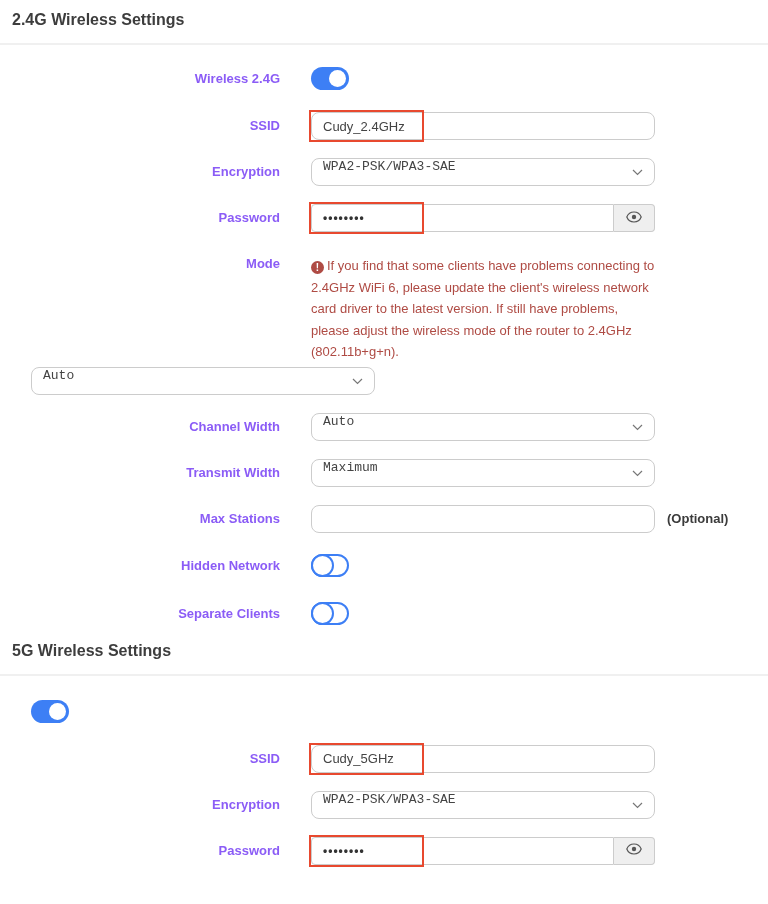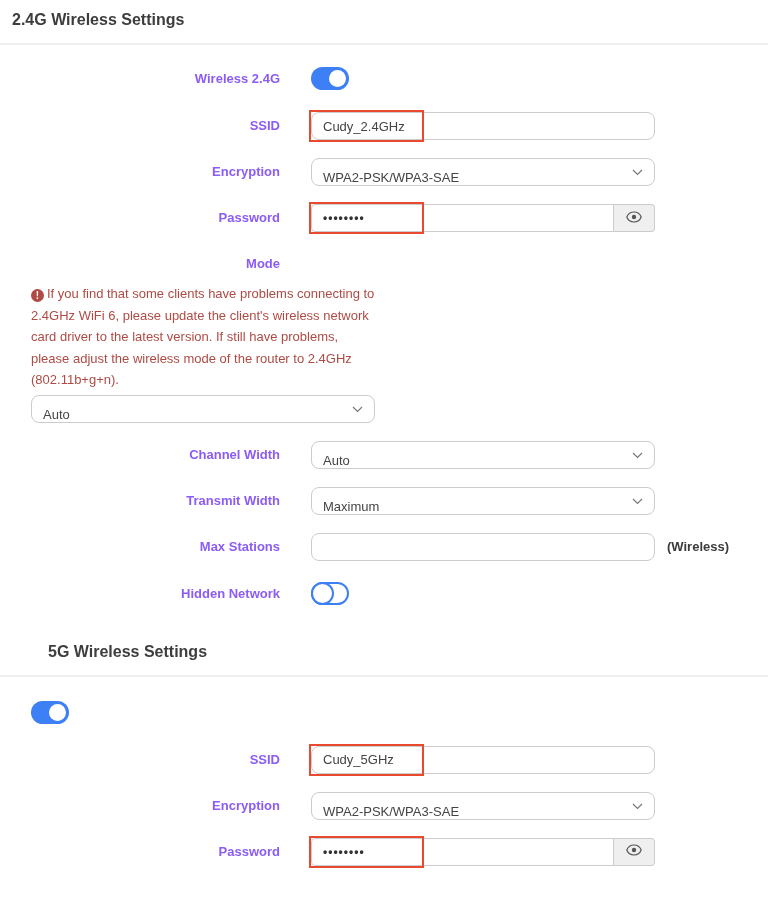--- a/index.html
+++ b/index.html
@@ -7,49 +7,49 @@
     background:#fff;
     font-family:"Liberation Sans", sans-serif;
     color:#3b3b3b;
   }
   .page { width:768px; background:#fff; }
 
   .section-heading {
     font-size:16px; font-weight:bold; color:#3d3d3d;
     padding:11px 0 0 12px; line-height:18px;
   }
-  .section-heading.second { padding-top:13px;margin-left:36px; }
+  .section-heading.second { padding-top:13px; }
   .section-rule { height:2px; background:#f0f0f0; margin-top:14px; }
 
   .form-area { padding-top:22px; }
   .form-area.second { padding-top:24px; }
 
   .form-row { display:flex; align-items:flex-start; margin-bottom:18px; }
   .form-row.gap-lg { margin-bottom:21px;margin-top:6px; }
-  .form-row.has-note { margin-bottom:4px;flex-direction:column; }
+  .form-row.has-note { margin-bottom:4px; }
 
   .row-label {
     width:280px; flex-shrink:0; text-align:right;
     font-size:13px; font-weight:bold; color:#8b5cf6; line-height:28px;
   }
   .form-row.toggle-row .row-label { line-height:23px; }
 
   .row-control { margin-left:31px; width:344px; position:relative; flex-shrink:0; }
 
   .ctl {
     width:344px; height:28px;
     border:1px solid #ccc; border-radius:8px;
     background:#fff; font-size:13px; color:#444;
     font-family:"Liberation Sans", sans-serif;
   }
   input.ctl { padding:0 11px; outline:none; }
 
   .select {
-    display:flex; align-items:flex-end;
-    padding:0 28px 0 11px; position:relative; cursor:default;
+    display:flex; align-items:flex-start;
+    padding:0 28px 0 11px; position:relative; cursor:default;font-family:Liberation Mono, monospace;
   }
   .select-value { white-space:nowrap; overflow:hidden; }
   .chevron { position:absolute; right:11px; top:10px; line-height:0; }
 
   
   .pw-group { display:flex; width:344px; }
   .pw-field {
     flex:1; width:auto; border-radius:4px 0 0 4px;
     display:flex; align-items:center; padding:0 11px;
   }
@@ -197,30 +197,36 @@
               </svg></span>
         </div>
       </div>
     </div>
 
     <div class="form-row gap-lg">
       <div class="row-label">Max Stations</div>
       <div class="row-control">
         <input class="ctl" type="text" value="" style="">
       </div>
-      <span class="suffix">(Wireless)</span>
+      <span class="suffix">(Optional)</span>
     </div>
 
     <div class="form-row toggle-row gap-lg">
       <div class="row-label">Hidden Network</div>
       <div class="row-control">
         <div class="toggle off"><span class="knob"></span></div>
       </div>
     </div>
 
+    <div class="form-row toggle-row" style="margin-bottom:0;">
+      <div class="row-label">Separate Clients</div>
+      <div class="row-control">
+        <div class="toggle off"><span class="knob"></span></div>
+      </div>
+    </div>
 
   </div>
 
   <div class="section-heading second">5G Wireless Settings</div>
   <div class="section-rule"></div>
 
   <div class="form-area second">
 
     <div class="form-row toggle-row">
       <div class="row-control">

